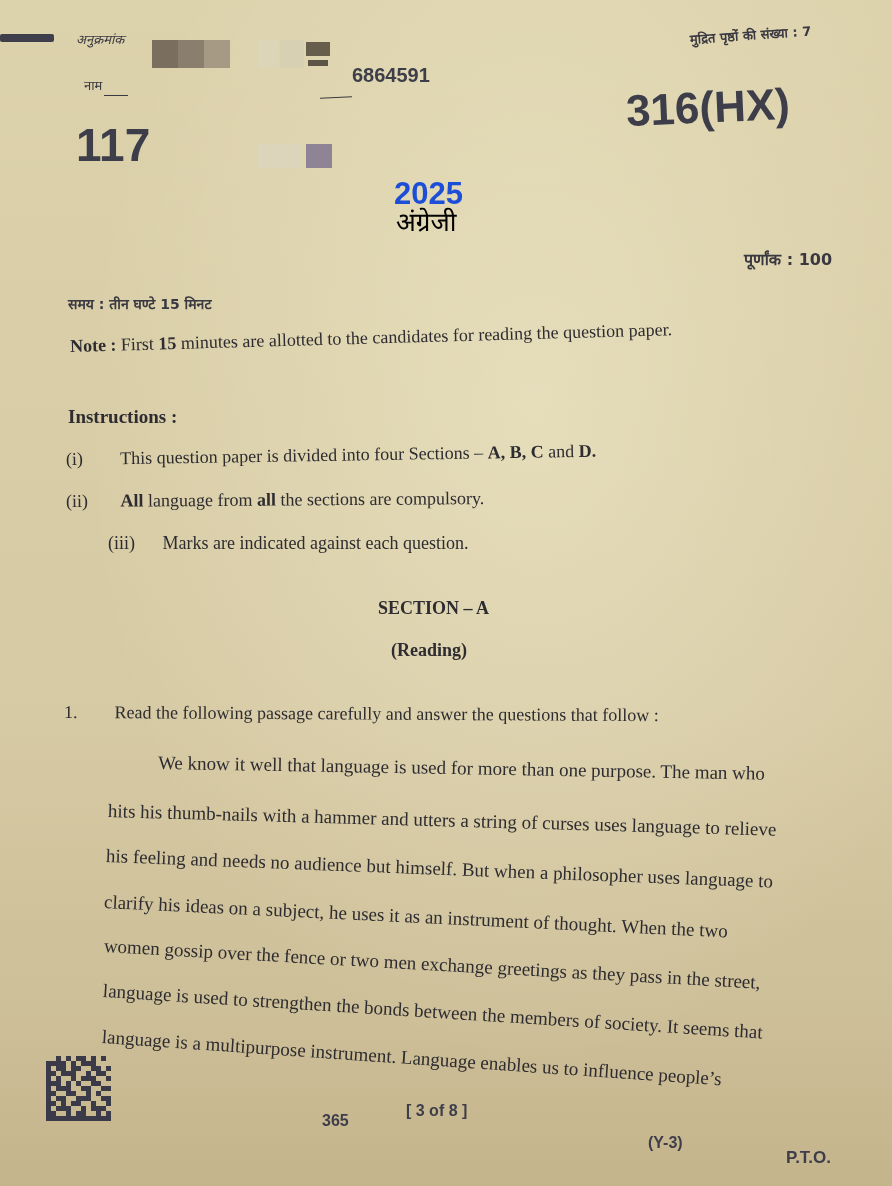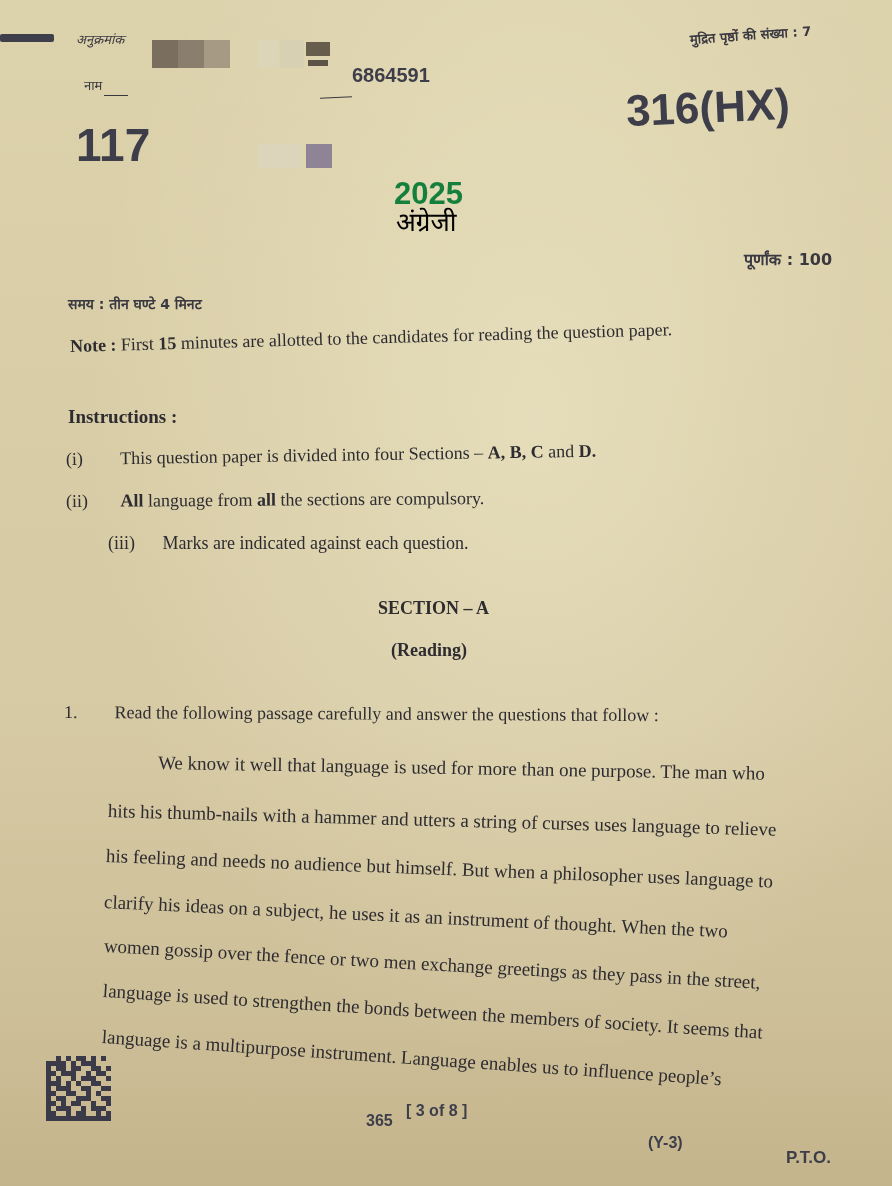--- a/index.html
+++ b/index.html
@@ -27,21 +27,21 @@
     
     .left-bar {
       left: 0; top: 34px; width: 54px; height: 8px;
       background: #3f3f4c; border-radius: 2px;
     }
     .hi-label { font-family: "DejaVu Sans", sans-serif; font-size: 13px; color: #3a3840; }
     .redact { position: absolute; }
     .big-num { font-family: "Liberation Sans", sans-serif; font-weight: bold; color: #3d3e4a; }
     .rule { position: absolute; height: 1px; background: #3a3840; }
 
-    .title-year { left: 394px; top: 176px; font-size: 31px; font-weight: bold; color: #15803d; }
+    .title-year { left: 394px; top: 176px; font-size: 31px; font-weight: bold; color: #1d4ed8; }
     .title-subject { left: 396px; top: 203px; font-size: 26px; font-family: "DejaVu Sans", sans-serif; color: #000000; }
 
     .meta-small { font-family: "DejaVu Sans", sans-serif; font-size: 14px; font-weight: bold; color: #3a3840; }
 
     .note { left: 70px; top: 336px; font-size: 18px; transform: rotate(-1.6deg); transform-origin: left center; }
     .bold { font-weight: bold; }
 
     .instr-title { left: 68px; top: 406px; font-size: 19px; font-weight: bold; }
     .instr-row { font-size: 18px; }
     .instr-num { display: inline-block; width: 50px; }
@@ -85,21 +85,21 @@
 <div class="redact" style="left:258px; top:144px; width:44px; height:24px; background:#dcd5bc;"></div>
 <div class="redact" style="left:306px; top:144px; width:26px; height:24px; background:#8f8496;"></div>
 
 <div class="abs meta-small" style="left:690px; top:30px; font-size:13px; transform:rotate(-4deg); transform-origin:left center;">मुद्रित पृष्ठों की संख्या : 7</div>
 <div class="abs big-num" style="left:626px; top:86px; font-size:44px; transform:rotate(-2.5deg); transform-origin:left center;">316(HX)</div>
 
 <div class="abs big-num title-year">2025</div>
 <div class="abs title-subject">अंग्रेजी</div>
 
 <div class="abs meta-small" style="left:744px; top:248px; font-size:16px;">पूर्णांक : 100</div>
-<div class="abs meta-small" style="left:68px; top:294px; font-size:14px;">समय : तीन घण्टे 4 मिनट</div>
+<div class="abs meta-small" style="left:68px; top:294px; font-size:14px;">समय : तीन घण्टे 15 मिनट</div>
 
 <div class="abs note serif">
   <span class="bold">Note :</span>
   <span>First</span>
   <span class="bold">15</span>
   <span>minutes are allotted to the candidates for reading the question paper.</span>
 </div>
 
 <div class="abs instr-title serif">Instructions :</div>
 
@@ -188,16 +188,16 @@
       <rect x="7" y="10" width="1" height="1"></rect>
       <rect x="9" y="10" width="3" height="1"></rect>
     <rect x="1" y="11" width="1" height="1"></rect>
       <rect x="4" y="11" width="1" height="1"></rect>
       <rect x="6" y="11" width="2" height="1"></rect>
       <rect x="10" y="11" width="1" height="1"></rect>
       <rect x="12" y="11" width="1" height="1"></rect>
   </g>
 </svg>
 
-<div class="abs footer" style="left:322px; top:1112px; font-size:16px;margin-left:44px;">365</div>
+<div class="abs footer" style="left:322px; top:1112px; font-size:16px;">365</div>
 <div class="abs footer" style="left:406px; top:1102px; font-size:16px;">[ 3 of 8 ]</div>
 <div class="abs footer" style="left:648px; top:1134px; font-size:16px;">(Y-3)</div>
 <div class="abs footer" style="left:786px; top:1148px; font-size:17px;">P.T.O.</div>
 
 </body></html>

